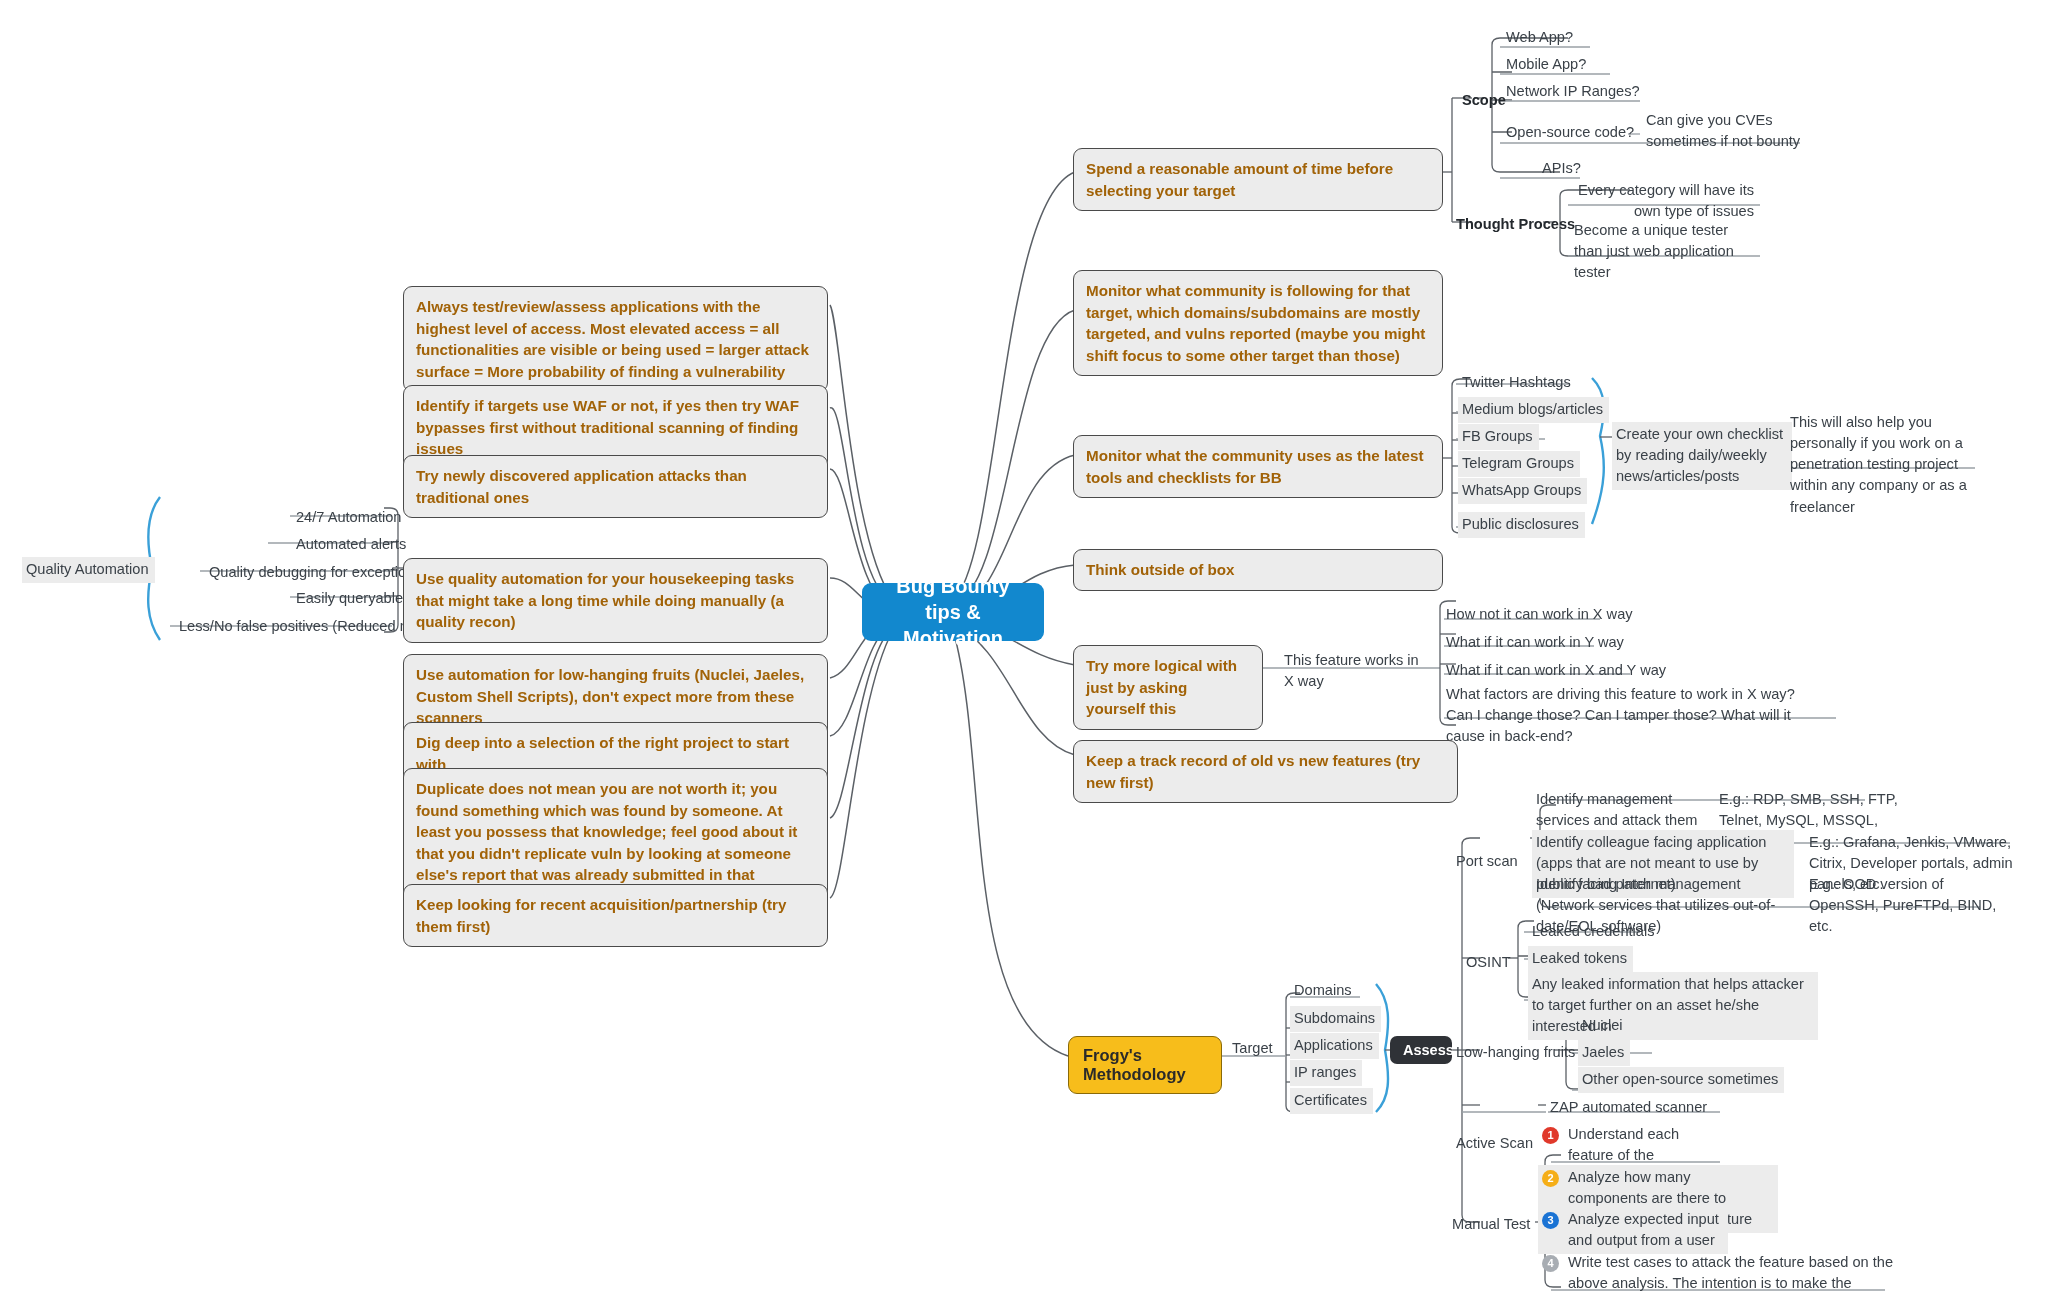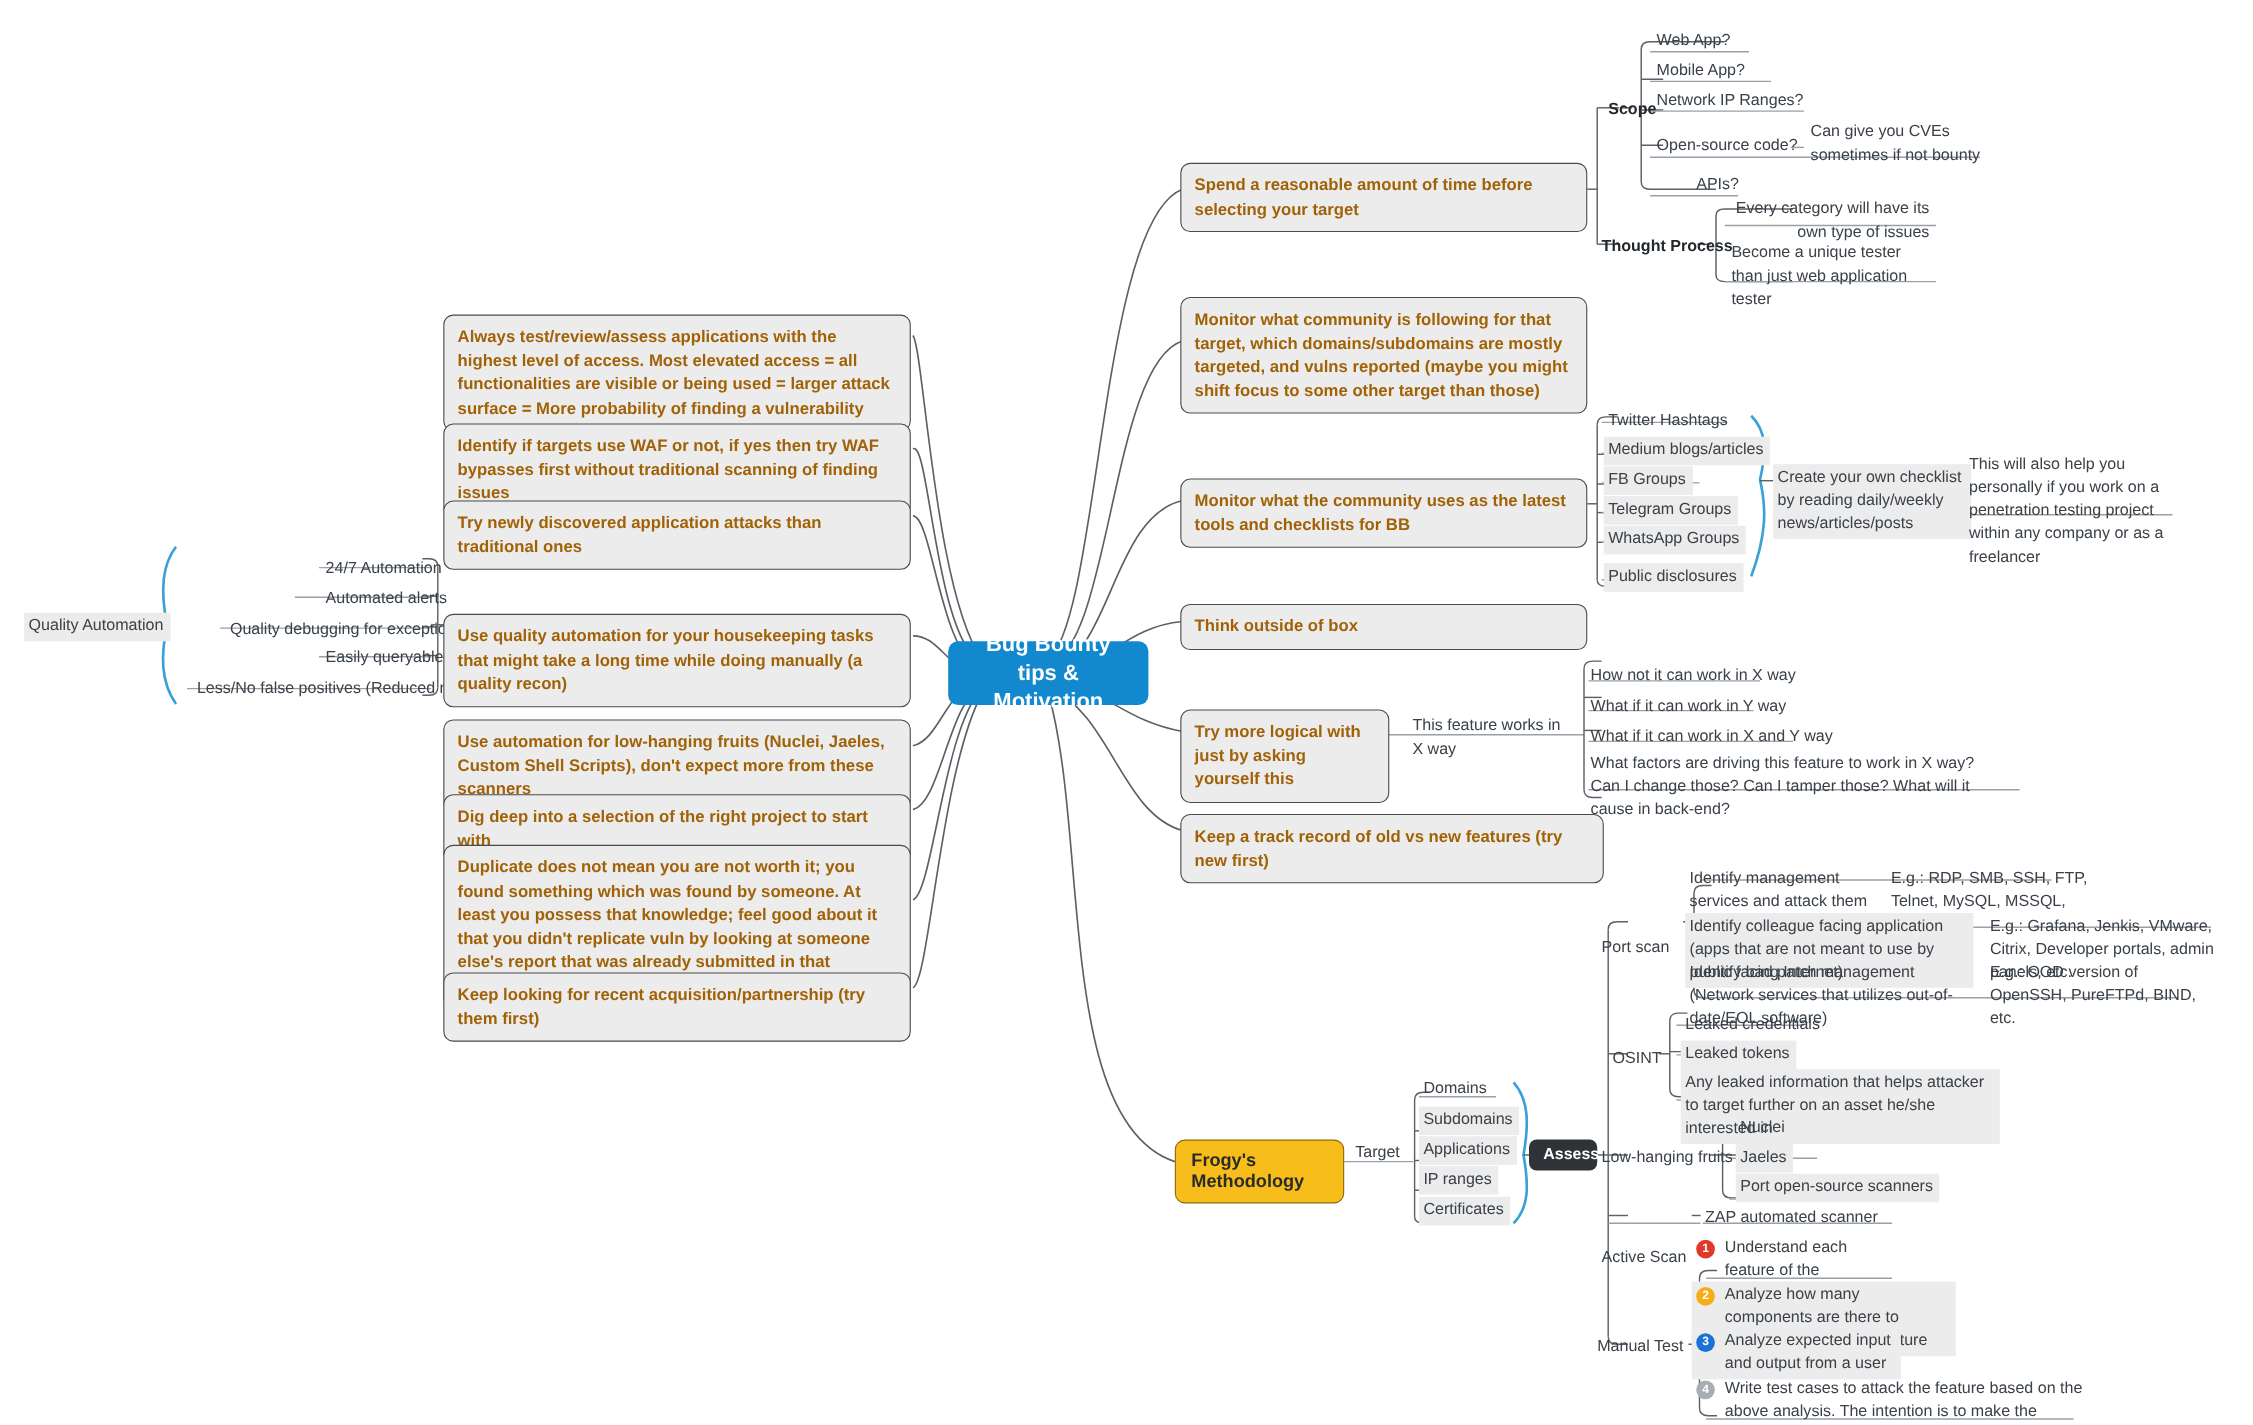--- a/index.html
+++ b/index.html
@@ -318,21 +318,21 @@
   <div class="node plain" style="left:1805px;top:872px;width:210px;">E.g.: OOD version of OpenSSH, PureFTPd, BIND, etc.</div>
 
   <div class="node plain" style="left:1462px;top:950px;">OSINT</div>
   <div class="node plain" style="left:1528px;top:919px;">Leaked credentials</div>
   <div class="node plain shaded" style="left:1528px;top:946px;">Leaked tokens</div>
   <div class="node plain shaded" style="left:1528px;top:972px;width:290px;">Any leaked information that helps attacker to target further on an asset he/she interested in</div>
 
   <div class="node plain" style="left:1452px;top:1040px;">Low-hanging fruits</div>
   <div class="node plain" style="left:1578px;top:1013px;">Nuclei</div>
   <div class="node plain shaded" style="left:1578px;top:1040px;">Jaeles</div>
-  <div class="node plain shaded" style="left:1578px;top:1067px;">Port open-source scanners</div>
+  <div class="node plain shaded" style="left:1578px;top:1067px;">Other open-source sometimes</div>
 
   <div class="node plain" style="left:1452px;top:1131px;">Active Scan</div>
   <div class="node plain" style="left:1546px;top:1095px;">ZAP automated scanner</div>
 
   <div class="node plain" style="left:1448px;top:1212px;">Manual Test</div>
 
   <div class="node plain numrow" style="left:1538px;top:1122px;width:190px;">
     <span class="badge b1">1</span>
     <span>Understand each feature of the application</span>
   </div>

